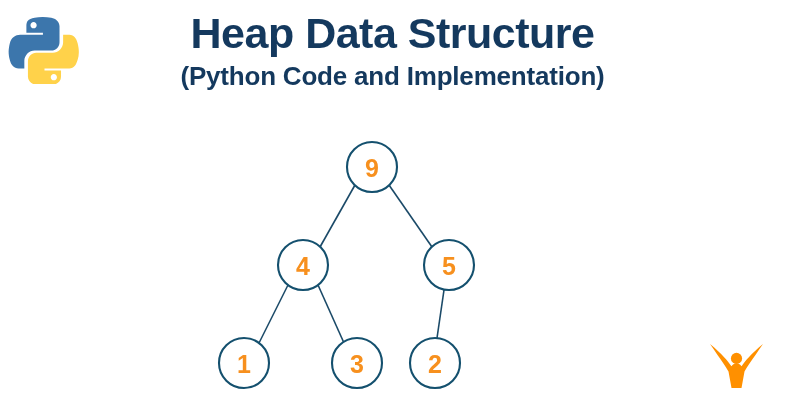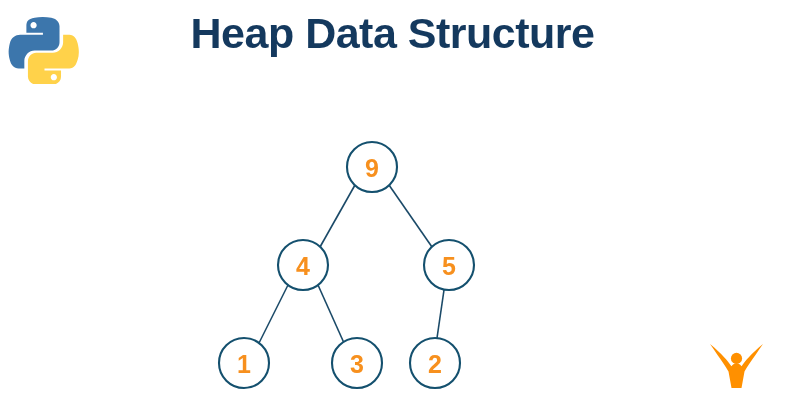--- a/index.html
+++ b/index.html
@@ -100,20 +100,21 @@
 
   <div class="brand-logo">
     <svg viewBox="0 0 110 110" width="74" height="74" aria-hidden="true">
       <path fill="#3c76ac" d="M54.3 10.5c-4.2 0-8.2.36-11.7 1-10.4 1.84-12.3 5.68-12.3 12.8v9.4h24.6v3.12H21.1c-7.15 0-13.4 4.3-15.4 12.5-2.26 9.4-2.36 15.3 0 25.1 1.75 7.3 5.92 12.5 13.1 12.5h8.45v-11.3c0-8.13 7.04-15.3 15.4-15.3h24.6c6.84 0 12.3-5.64 12.3-12.5V24.3c0-6.67-5.63-11.7-12.3-12.8-4.22-.7-8.6-1.02-12.9-1zM41 17.9c2.54 0 4.62 2.11 4.62 4.71 0 2.59-2.08 4.68-4.62 4.68-2.55 0-4.62-2.09-4.62-4.68 0-2.6 2.07-4.71 4.62-4.71z"></path>
       <path fill="#ffd24a" d="M84.9 36.8v11c0 8.48-7.19 15.6-15.4 15.6H44.9c-6.73 0-12.3 5.76-12.3 12.5v23.4c0 6.67 5.8 10.6 12.3 12.5 7.79 2.29 15.3 2.7 24.6 0 6.2-1.79 12.3-5.4 12.3-12.5v-9.4H57.2v-3.12h36.9c7.16 0 9.82-4.99 12.3-12.5 2.56-7.73 2.45-15.2 0-25.1-1.76-7.14-5.14-12.5-12.3-12.5h-9.24zM71.1 95.2c2.55 0 4.62 2.09 4.62 4.68 0 2.6-2.07 4.71-4.62 4.71-2.54 0-4.62-2.11-4.62-4.71 0-2.59 2.08-4.68 4.62-4.68z"></path>
     </svg>
   </div>
 
   <div class="header-text">
     <div class="title">Heap Data Structure</div>
+    <div class="subtitle">(Python Code and Implementation)</div>
   </div>
 
   <svg class="tree-svg" viewBox="0 0 785 400">
     <g>
       <line class="edge" x1="355" y1="185" x2="320" y2="247"></line>
       <line class="edge" x1="389" y1="185" x2="432" y2="247"></line>
       <line class="edge" x1="288" y1="285" x2="259" y2="343"></line>
       <line class="edge" x1="318" y1="285" x2="344" y2="343"></line>
       <line class="edge" x1="444" y1="290" x2="437" y2="338"></line>
     </g>

